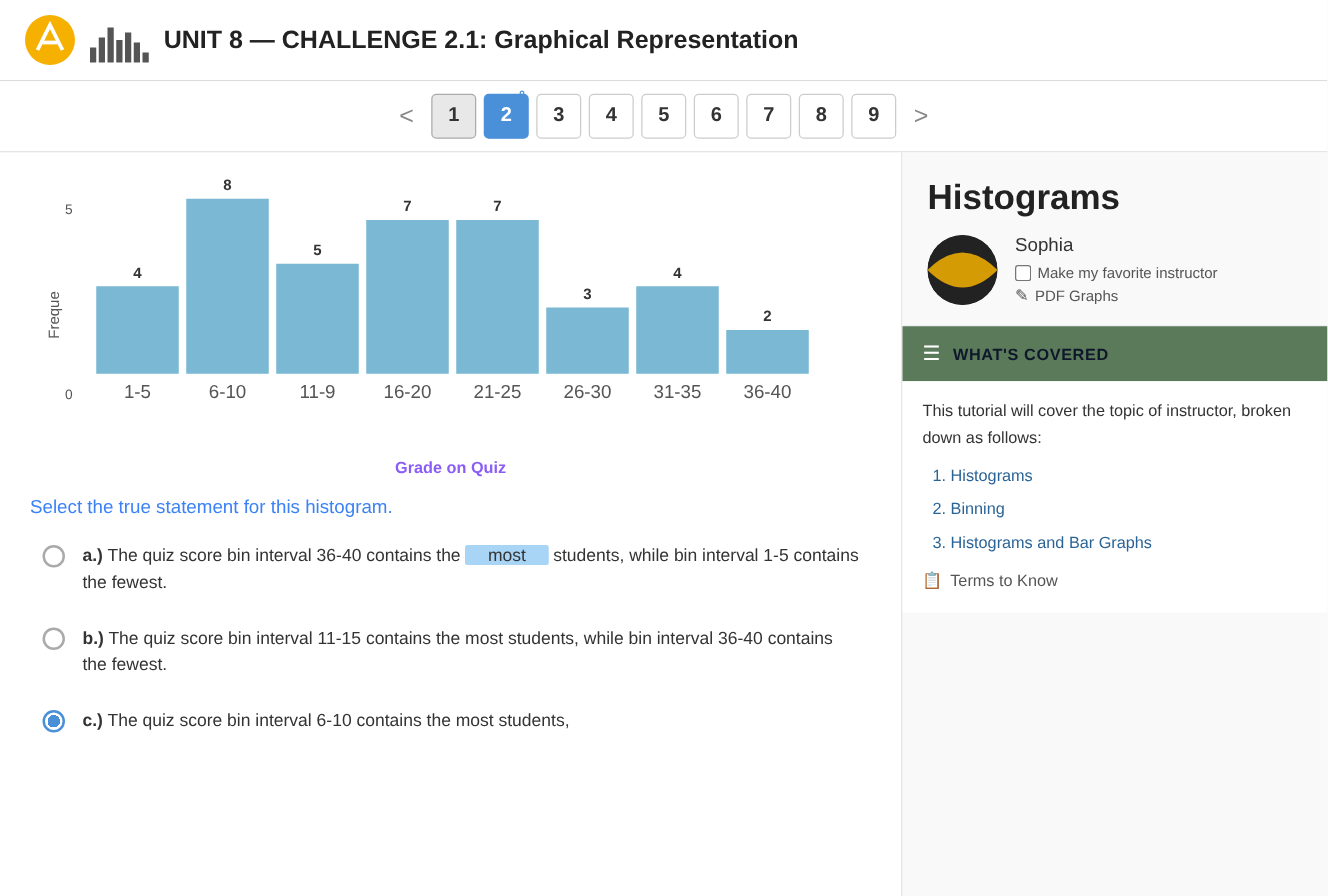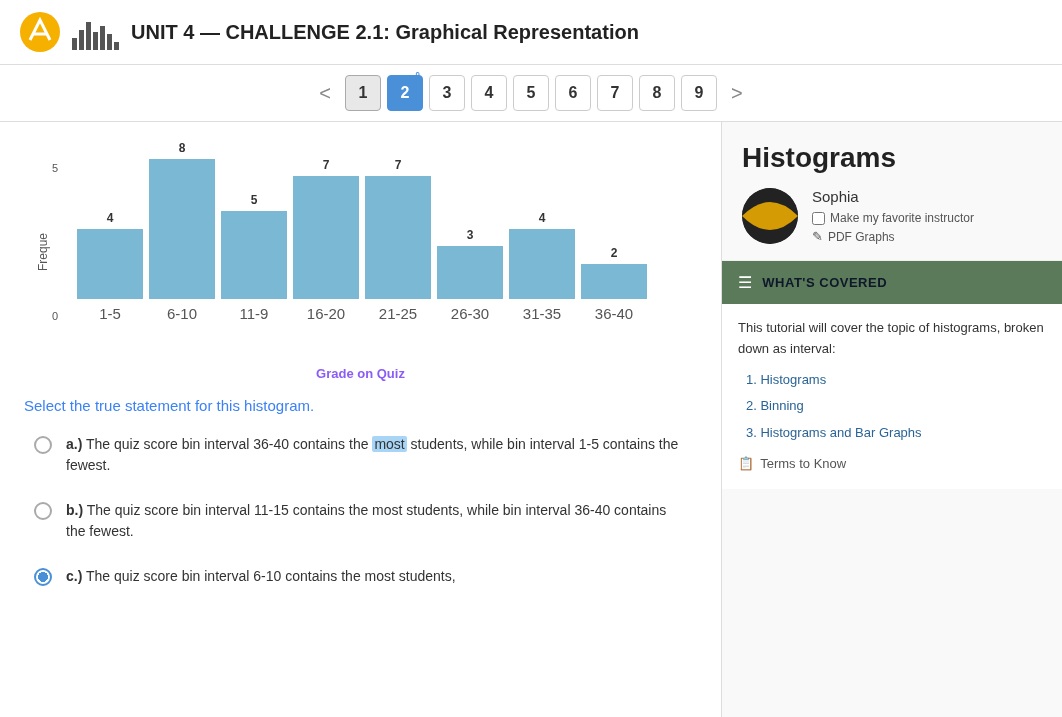--- a/index.html
+++ b/index.html
@@ -196,21 +196,21 @@
       border-color: #4a90d9;
       background: radial-gradient(circle, #4a90d9 50%, #fff 50%);
     }
     .option-text {
       font-size: 14px;
       color: #333;
       line-height: 1.5;
     }
     .highlight {
       background: #a8d4f5;
-      padding: 0 2px;
+      padding: 0 18px;
       border-radius: 2px;
     }
 
     
     .right-panel {
       width: 340px;
       background: #f9f9f9;
       display: flex;
       flex-direction: column;
     }
@@ -333,21 +333,21 @@
   </div>
   <div class="bar-chart-icon">
     <span style="height:12px;"></span>
     <span style="height:20px;"></span>
     <span style="height:28px;"></span>
     <span style="height:18px;"></span>
     <span style="height:24px;"></span>
     <span style="height:16px;"></span>
     <span style="height:8px;"></span>
   </div>
-  <span class="header-title">UNIT 4 — CHALLENGE 2.1: Graphical Representation</span>
+  <span class="header-title">UNIT 8 — CHALLENGE 2.1: Graphical Representation</span>
 </div>
 
 <div class="nav-bar">
   <span class="nav-arrow">&lt;</span>
   <div class="nav-btn active">1</div>
   <div class="nav-btn current">2</div>
   <div class="nav-btn">3</div>
   <div class="nav-btn">4</div>
   <div class="nav-btn">5</div>
   <div class="nav-btn">6</div>
@@ -473,21 +473,21 @@
         </div>
       </div>
     </div>
 
     <div class="whats-covered-header">
       <span class="list-icon">☰</span>
       <span class="whats-covered-label">WHAT'S COVERED</span>
     </div>
 
     <div class="whats-covered-body">
-      <p class="intro">This tutorial will cover the topic of histograms, broken down as interval:</p>
+      <p class="intro">This tutorial will cover the topic of instructor, broken down as follows:</p>
       <ul class="covered-list">
         <li>1. Histograms</li>
         <li>2. Binning</li>
         <li>3. Histograms and Bar Graphs</li>
       </ul>
       <div class="terms-link">
         <span>📋</span>
         <span>Terms to Know</span>
       </div>
     </div>

